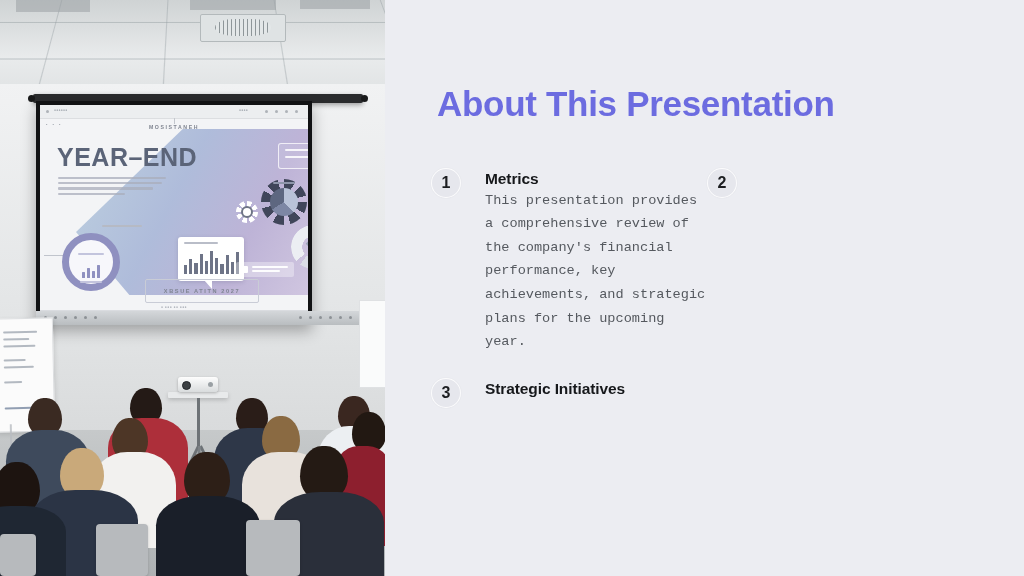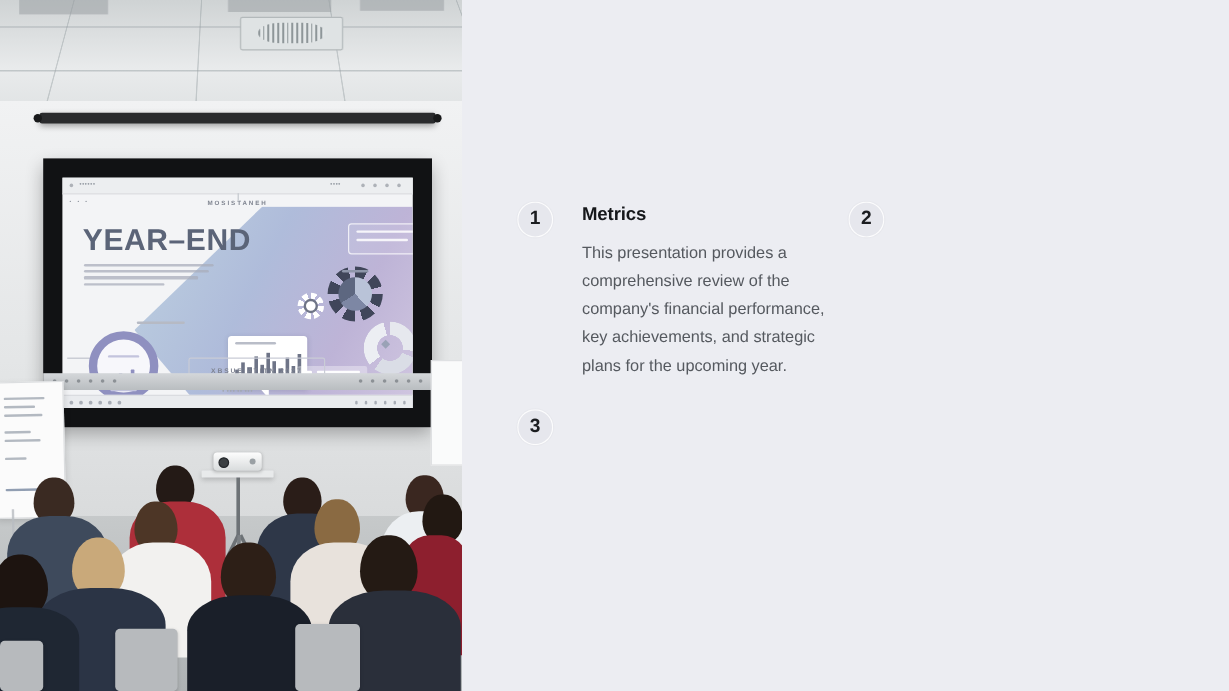--- a/index.html
+++ b/index.html
@@ -86,26 +86,25 @@
     box-shadow: 0 2px 5px rgba(0,0,0,.35);
   }
   .screen-rail::before, .screen-rail::after {
     content: ""; position: absolute; top: 1px;
     width: 7px; height: 7px; background: #18191a; border-radius: 50%;
   }
   .screen-rail::before { left: -5px; }
   .screen-rail::after { right: -5px; }
   .screen-frame {
     position: absolute; left: 36px; top: 101px;
-    width: 324px; height: 224px;
+    width: 276px; height: 224px;
     background: #111214;
-    padding: 16px;
+    padding: 4px;
     box-sizing: border-box;
     box-shadow: 0 6px 14px rgba(0,0,0,.30);
-    margin-top: 31px;
   }
   .screen-canvas {
     position: relative;
     width: 100%; height: 100%;
     background: #f3f4f6;
     overflow: hidden;
   }
   .scr-topbar {
     position: absolute; left: 0; top: 0; width: 100%; height: 13px;
     background: #eceef0;
@@ -409,25 +408,24 @@
     margin-left: 54px;
     font-size: 15.5px;
     font-weight: bold;
     color: #16181b;
     letter-spacing: -0.1px;
     line-height: 1.2;
     padding-top: 4px;
   }
   .item-body {
     margin-left: 54px;
-    margin-top: 10px;
     font-size: 13.6px;
     line-height: 23.6px;
     color: #55595f;
-    font-family: Liberation Sans, sans-serif;
+    font-family: Liberation Mono, monospace;
   }
   .item.full .item-body { max-width: 495px; }
   .gap3 { margin-top: 32px; }
 </style>
 </head>
 <body>
 
 <div class="slide">
 
   <div class="photo photo-blur">
@@ -614,39 +612,41 @@
     <div class="aud" style="left:300px;top:446px;width:48px;height:54px;background:#241a14;"></div>
     <div class="body" style="left:274px;top:492px;width:110px;height:90px;background:#2a2f3a;"></div>
 
     <div class="chair" style="left:96px;top:524px;width:52px;height:52px;"></div>
     <div class="chair" style="left:246px;top:520px;width:54px;height:56px;"></div>
     <div class="chair" style="left:0px;top:534px;width:36px;height:42px;"></div>
   </div>
 
   <div class="panel">
 
+    <div class="title">About This Presentation</div>
 
     <div class="items">
 
       <div class="row">
 
         <div class="item col">
           <div class="num-badge">1</div>
           <div class="item-head">Metrics</div>
           <div class="item-body">This presentation provides a comprehensive review of the company's financial performance, key achievements, and strategic plans for the upcoming year.</div>
         </div>
 
         <div class="item col">
           <div class="num-badge">2</div>
         </div>
 
       </div>
 
       <div class="row gap3" style="margin-top:22px;">
         <div class="item full">
           <div class="num-badge">3</div>
+          <div class="item-head">Strategic Initiatives</div>
         </div>
       </div>
 
     </div>
   </div>
 
 </div>
 
 </body></html>

